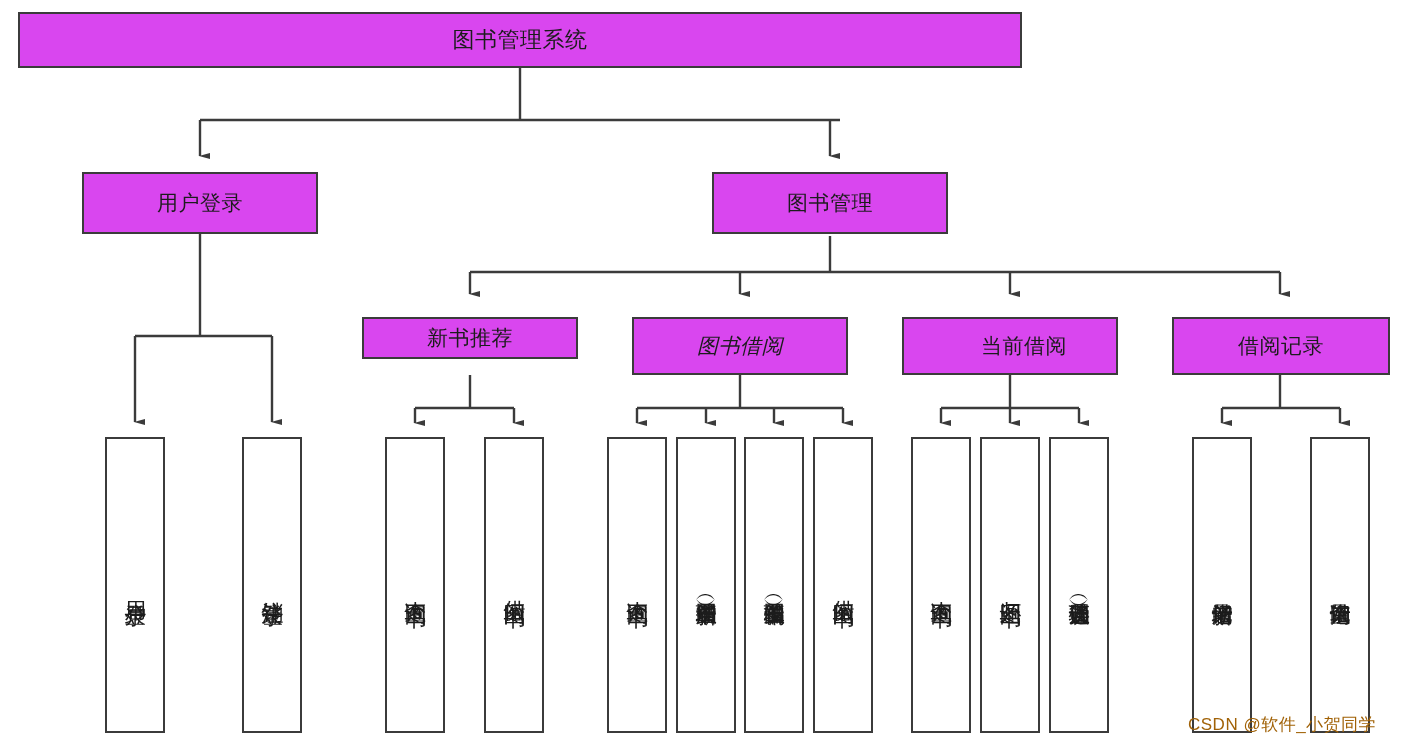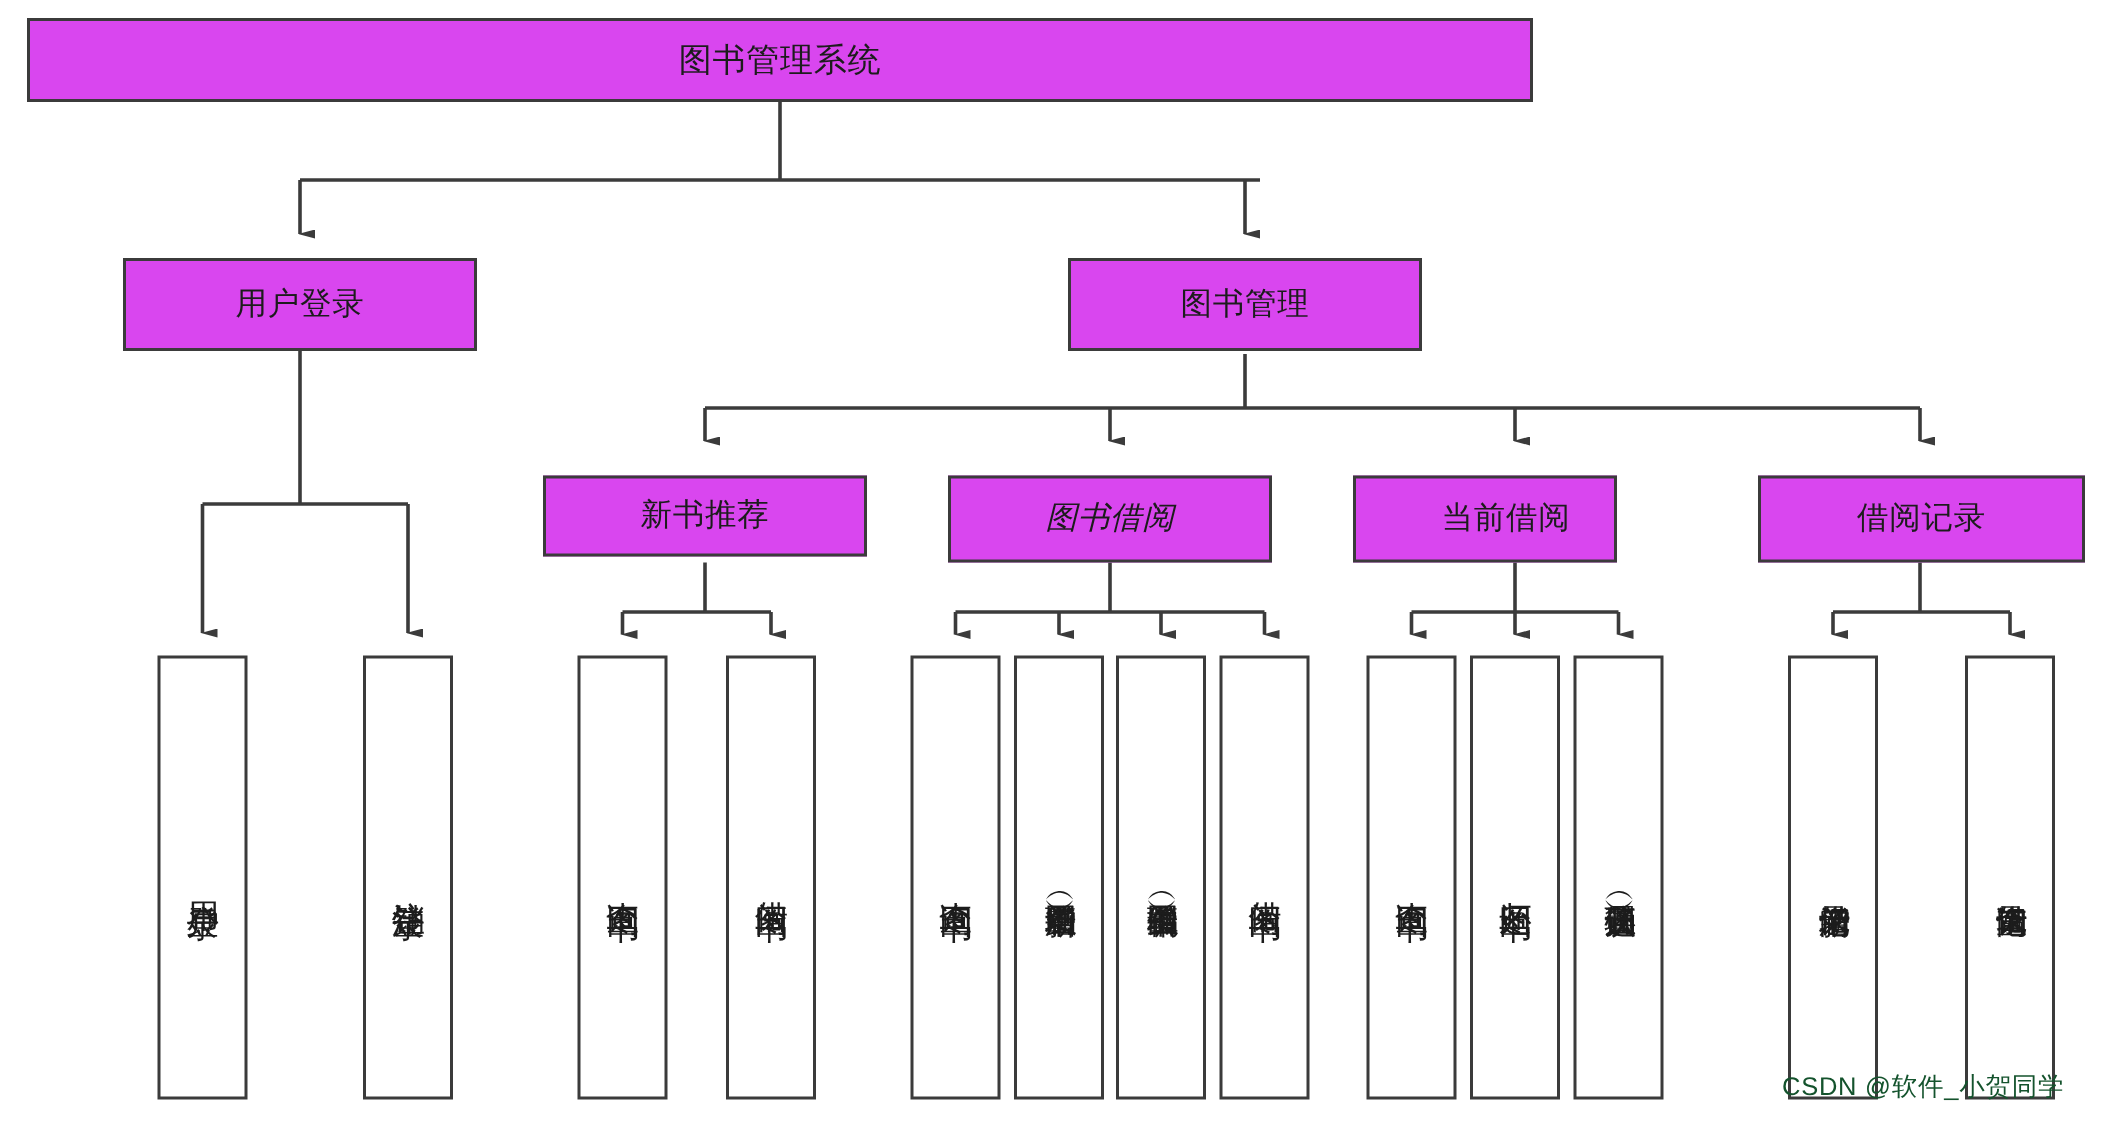--- a/index.html
+++ b/index.html
@@ -57,21 +57,21 @@
     letter-spacing:2px;
     color:#1c1c1c;
     white-space:nowrap;
   }
   .leaf.tight .vlbl{line-height:1.06;letter-spacing:0px;font-size:21px;}
   #watermark{
     position:absolute;
     left:1188px;
     top:713px;
     font-size:17px;
-    color:#14532d;
+    color:#a16207;
     letter-spacing:0.5px;
     white-space:nowrap;
     z-index:3;
   }
 </style>
 </head>
 <body>
 
 <div id="canvas">
 
@@ -130,29 +130,29 @@
   </div>
 
   <div class="node" style="left:82px;top:172px;width:236px;height:62px;">
     <span class="lbl">用户登录</span>
   </div>
 
   <div class="node" style="left:712px;top:172px;width:236px;height:62px;">
     <span class="lbl">图书管理</span>
   </div>
 
-  <div class="node" style="left:362px;top:317px;width:216px;height:54px;">
+  <div class="node" style="left:362px;top:317px;width:216px;height:42px;">
     <span class="lbl">新书推荐</span>
   </div>
 
   <div class="node" style="left:632px;top:317px;width:216px;height:58px;font-style:italic;">
     <span class="lbl">图书借阅</span>
   </div>
 
-  <div class="node" style="left:902px;top:317px;width:176px;height:58px;padding-left:28px;">
+  <div class="node" style="left:902px;top:317px;width:216px;height:58px;padding-left:28px;">
     <span class="lbl">当前借阅</span>
   </div>
 
   <div class="node" style="left:1172px;top:317px;width:218px;height:58px;">
     <span class="lbl">借阅记录</span>
   </div>
 
   <div class="leaf" style="left:105px;top:437px;width:60px;height:296px;">
     <span class="vlbl">用户登录</span>
   </div>

